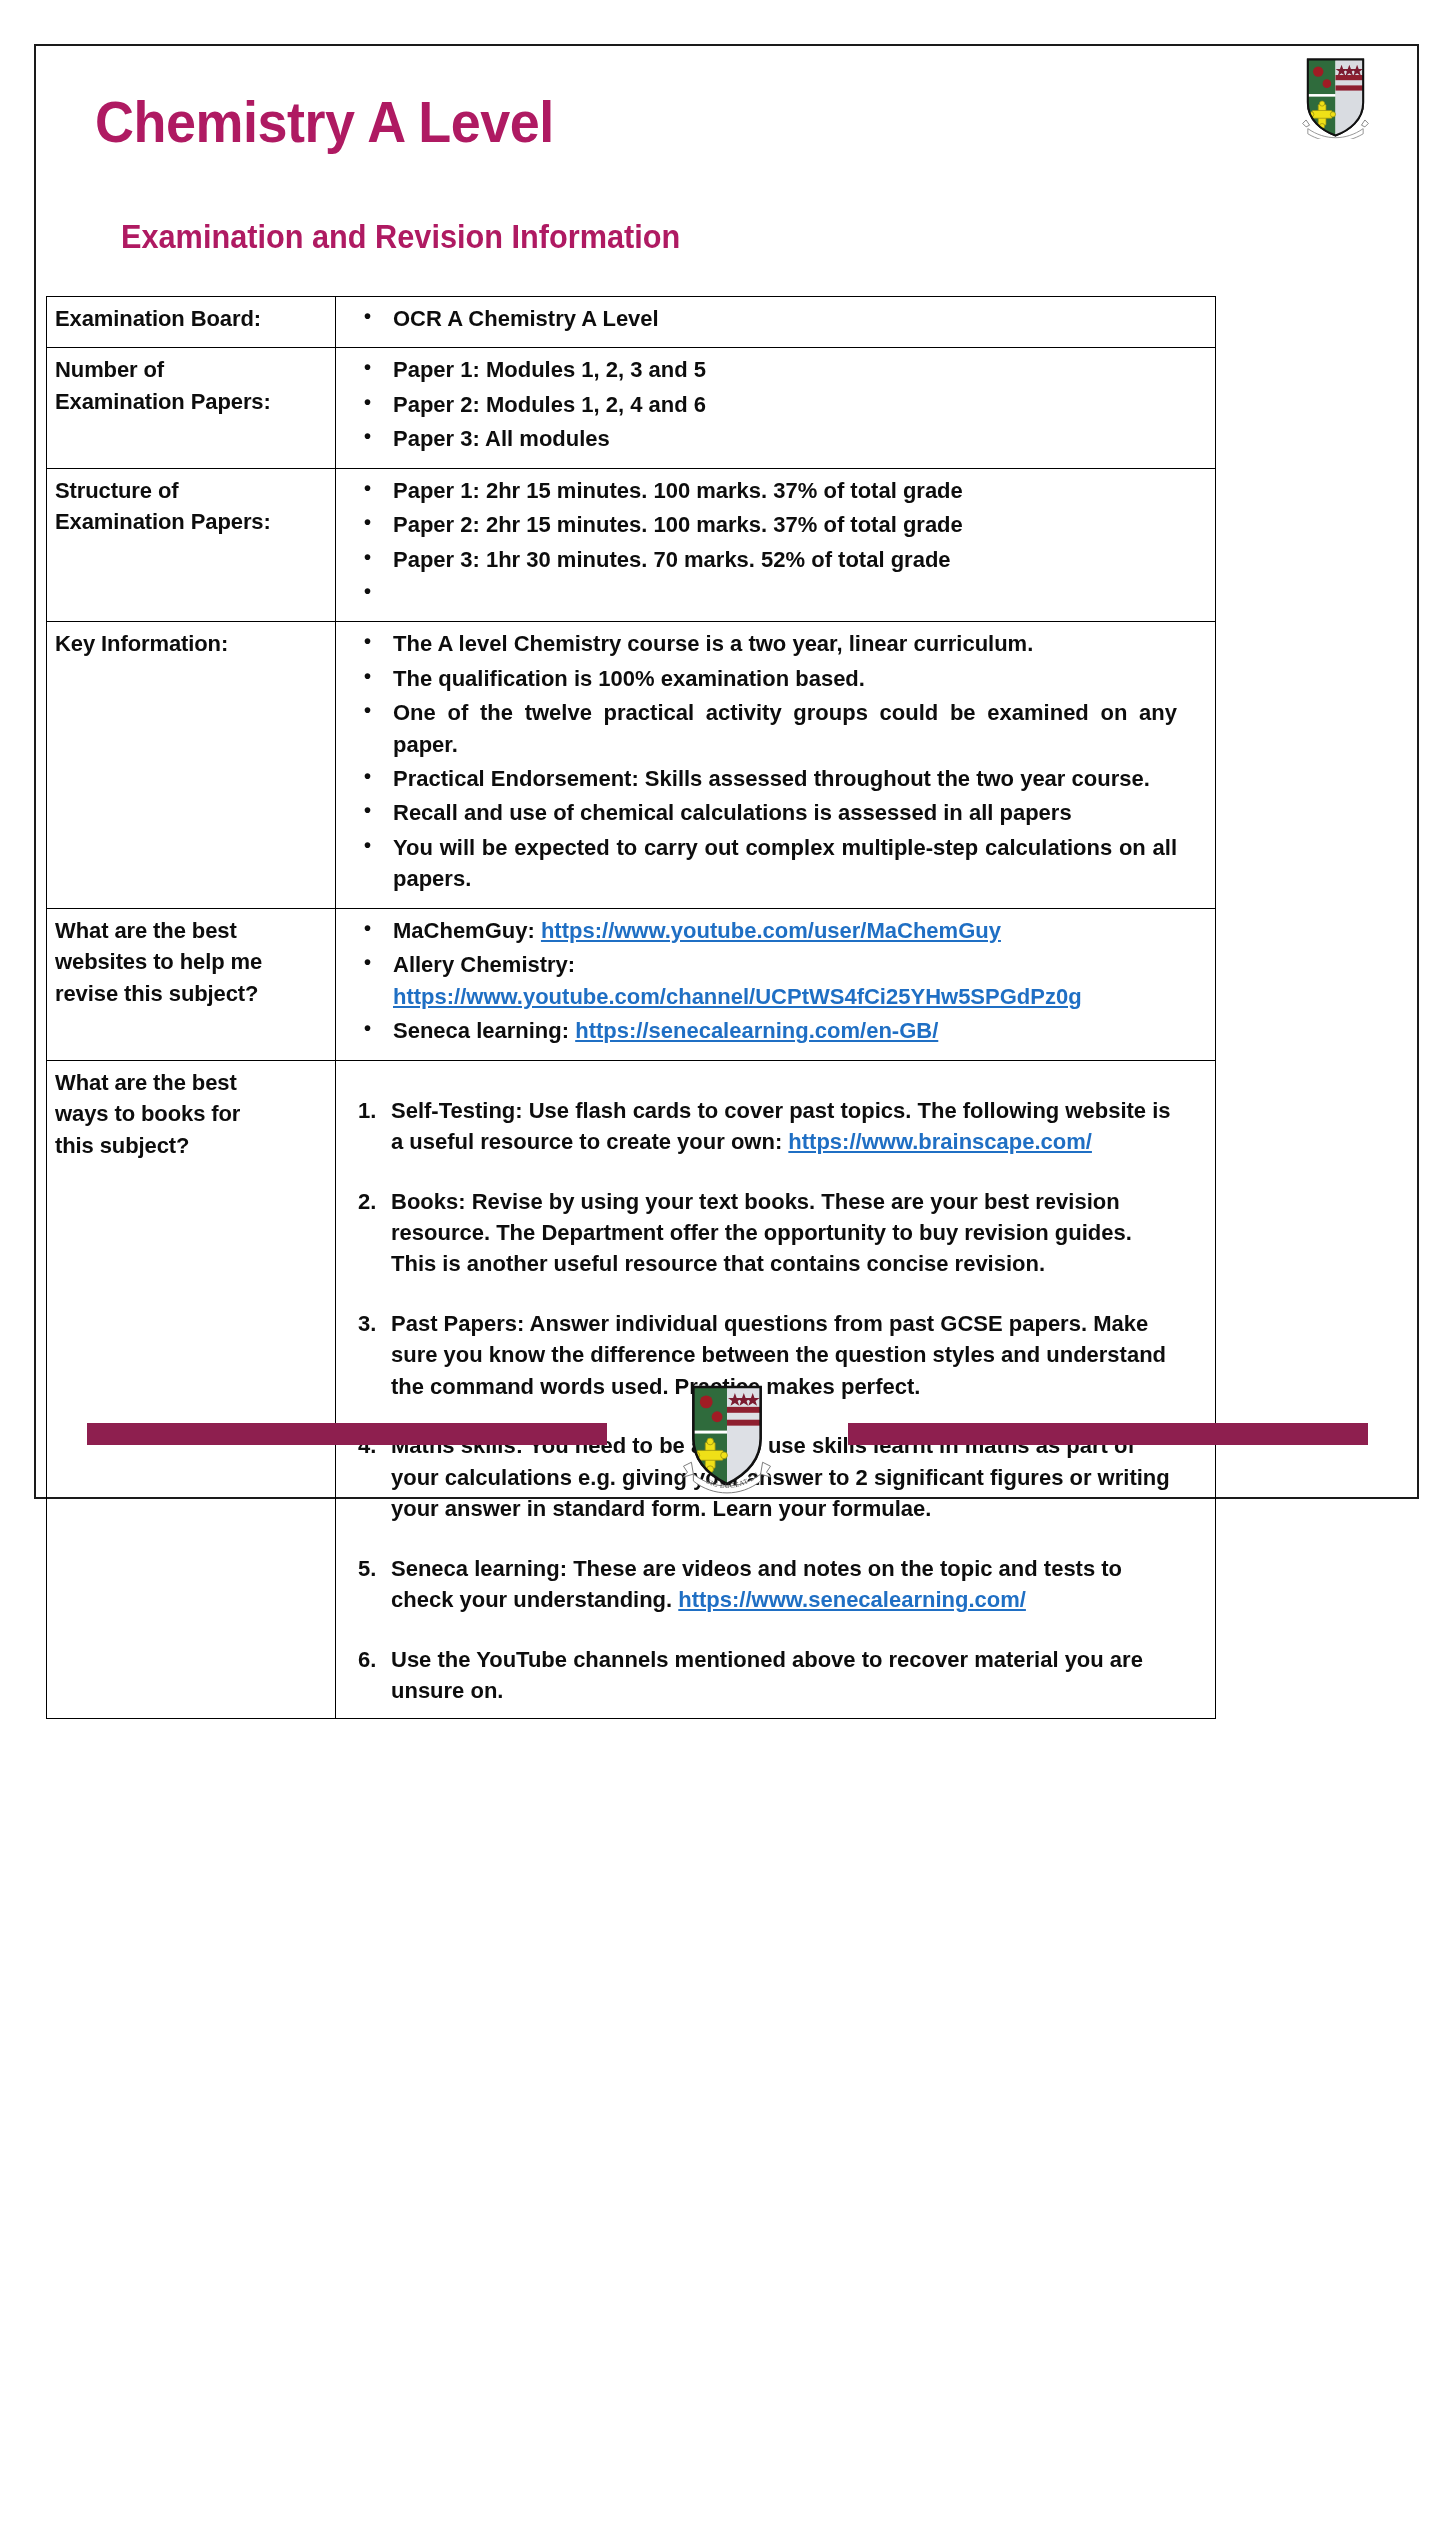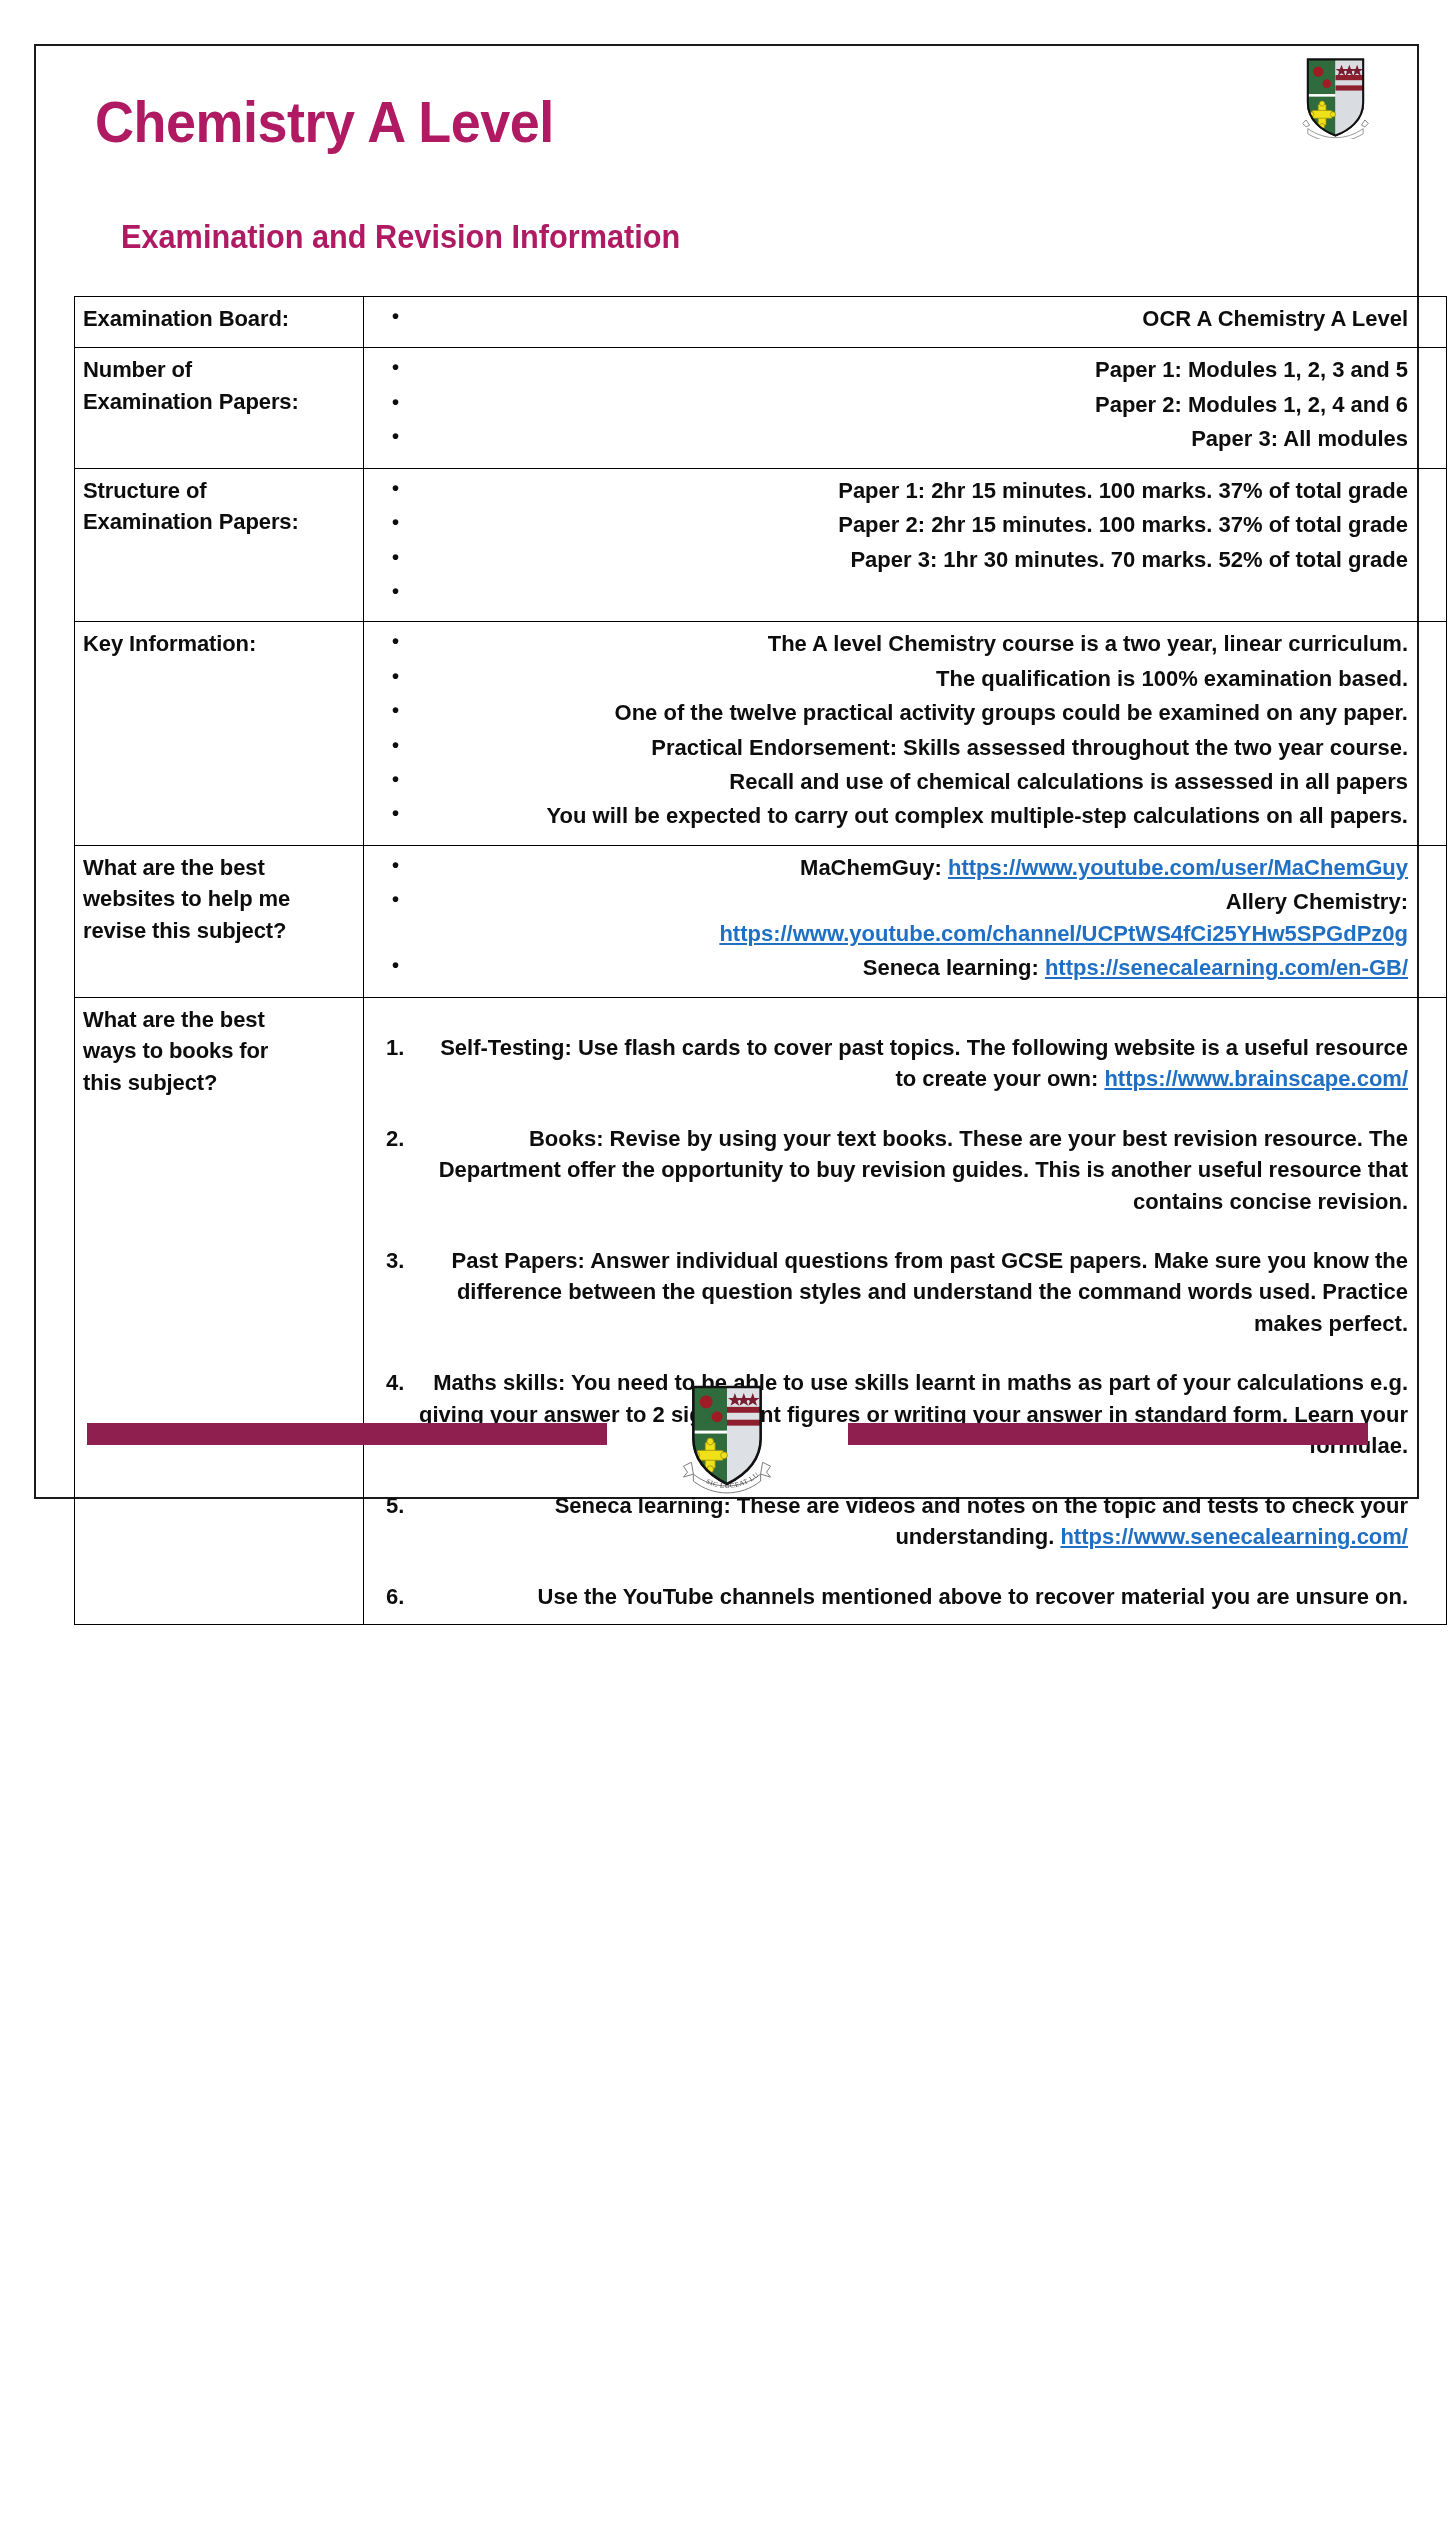--- a/index.html
+++ b/index.html
@@ -41,22 +41,22 @@
     transform: scaleX(0.93);
     transform-origin: left center;
     white-space:nowrap;
   }
   .crest-header {
     position:absolute; right:48px; top:12px;
     width:71px; height:83px;
   }
   
   .info-table {
-    position:absolute; left:40px; top:252px;
-    width:1373px;
+    position:absolute; left:12px; top:252px;
+    width:1170px;
     border-collapse:collapse;
     table-layout:fixed;
   }
   .info-table td {
     border:1px solid #000;
     vertical-align:top;
     padding:6px 8px 10px 8px;
   }
   .info-table td.label {
     width:289px;
@@ -72,21 +72,20 @@
     padding-left:0;
   }
   ul.blist, ol.nlist {
     margin:0; padding:0 30px 0 0;
     list-style:none;
   }
   ul.blist > li, ol.nlist > li {
     position:relative;
     padding-left:57px;
     margin:0 0 3px 0;
-    text-align:right;
   }
   ul.blist > li::before {
     content:"\2022";
     position:absolute; left:28px; top:-1px;
     font-size:20px;
   }
   ol.nlist { counter-reset:nl; }
   ol.nlist > li { padding-left:55px; margin-bottom:2px;margin-top:28px; }
   ol.nlist > li::before {
     counter-increment:nl;

